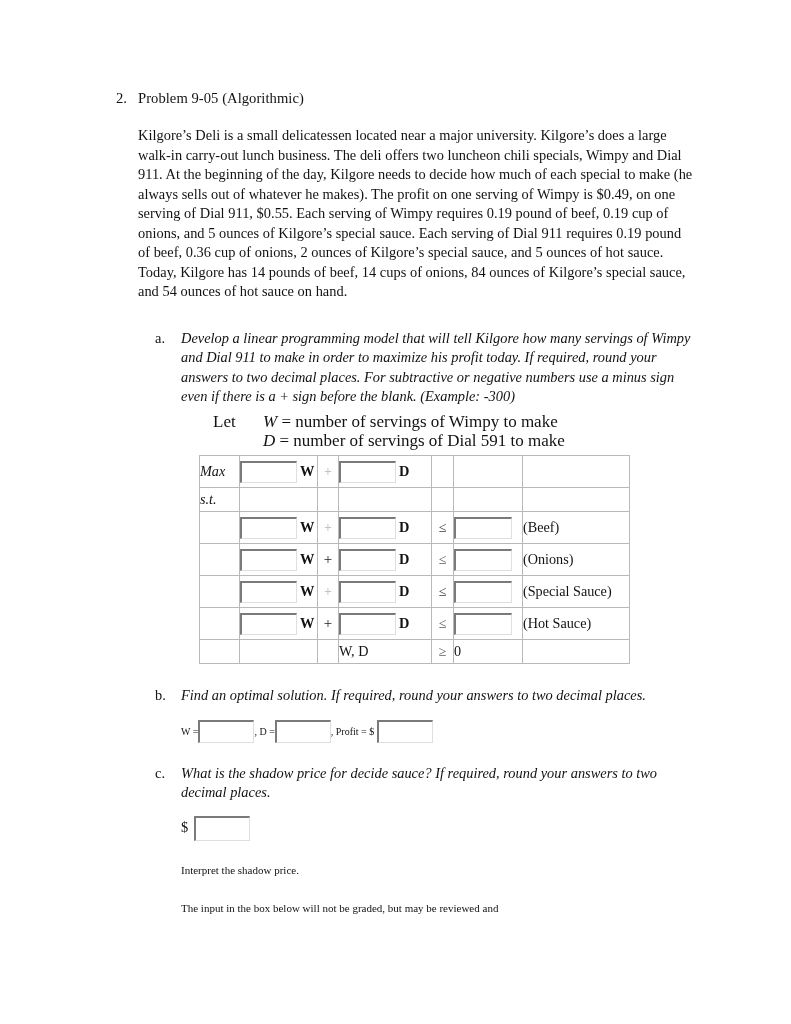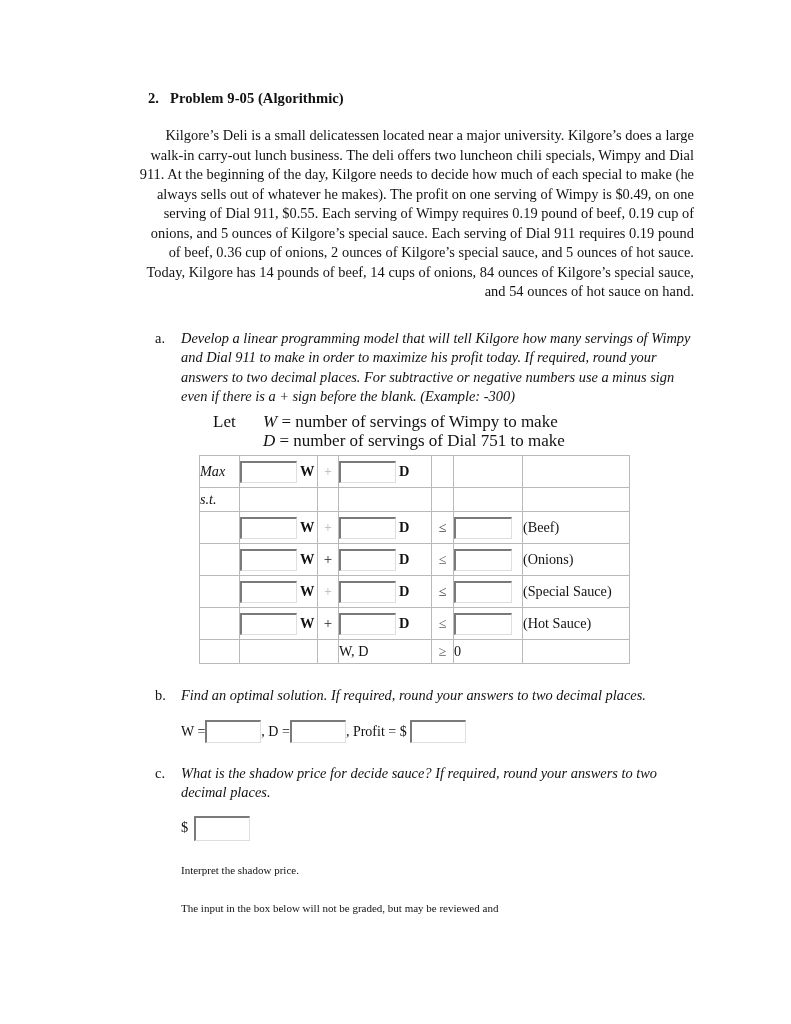--- a/index.html
+++ b/index.html
@@ -24,39 +24,38 @@
     overflow: hidden;
   }
 
   
   .problem-head {
     position: absolute;
     left: 116px;
     top: 90px;
     width: 600px;
     font-size: 14.6px;
-    font-weight: bold;
+    font-weight: normal;
     line-height: 17px;
     letter-spacing: 0.05px;
-    margin-left: 32px;
   }
   .problem-head .num {
     display: inline-block;
     width: 22px;
   }
 
   
   .body-para {
     position: absolute;
     left: 138px;
     top: 126px;
     width: 556px;
     font-size: 14.4px;
     line-height: 19.55px;
-    text-align: right;
+    text-align: left;
     letter-spacing: 0.02px;
   }
 
   
   .sub {
     position: absolute;
     font-size: 14.4px;
     line-height: 19.4px;
   }
   .sub .letter {
@@ -149,21 +148,21 @@
   .plus-faint { color: #b6b6b6; font-size: 14px; }
   .plus-dark  { color: #1a1a1a; font-size: 15px; }
   .rel-sym    { color: #5b5b5b; font-size: 14px; }
   .rel-sym-dark { color: #3a3a3a; font-size: 14px; }
 
   
   .answer-line {
     position: absolute;
     left: 181px;
     top: 719px;
-    font-size: 14px;
+    font-size: 10px;
     white-space: nowrap;
     line-height: 24px;
   }
   .answer-line .ibox-ans { width: 56px; height: 23px; }
   .answer-line .lbl { display: inline-block; vertical-align: middle; }
 
   
   .shadow-line {
     position: absolute;
     left: 181px;
@@ -199,21 +198,21 @@
   <div class="sub" id="sub-a">
     <span class="letter">a.</span>
     <span class="sub-body">Develop a linear programming model that will tell Kilgore how many servings of Wimpy and Dial 911 to make in order to maximize his profit today. If required, round your answers to two decimal places. For subtractive or negative numbers use a minus sign even if there is a + sign before the blank. (Example: -300)</span>
   </div>
 
   <div class="let-block">
     <div class="defn-line">
       <span class="let-word">Let</span><span class="var">W</span>&nbsp;<span>= number of servings of Wimpy to make</span>
     </div>
     <div class="defn-line">
-      <span class="var">D</span>&nbsp;<span>= number of servings of Dial 751 to make</span>
+      <span class="var">D</span>&nbsp;<span>= number of servings of Dial 591 to make</span>
     </div>
   </div>
 
   <table class="model-table">
     <tbody>
 
       <tr>
         <td class="c-label"><span>Max</span></td>
         <td class="c-wcell">
           <span class="ibox ibox-tbl-w"></span><span class="coef-tag">W</span>

